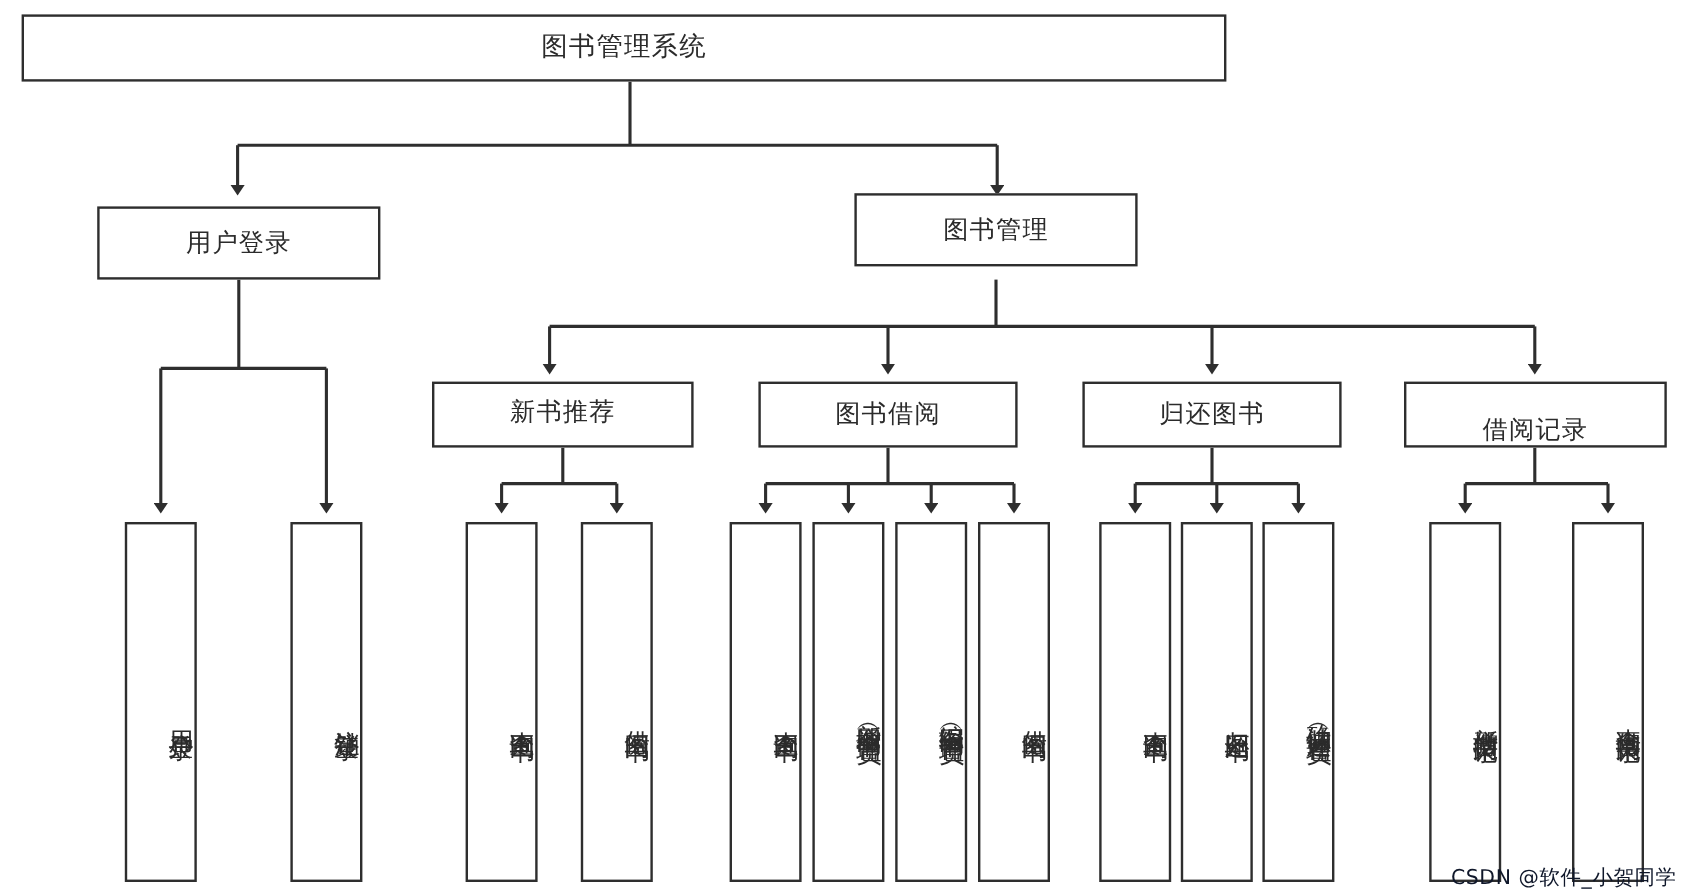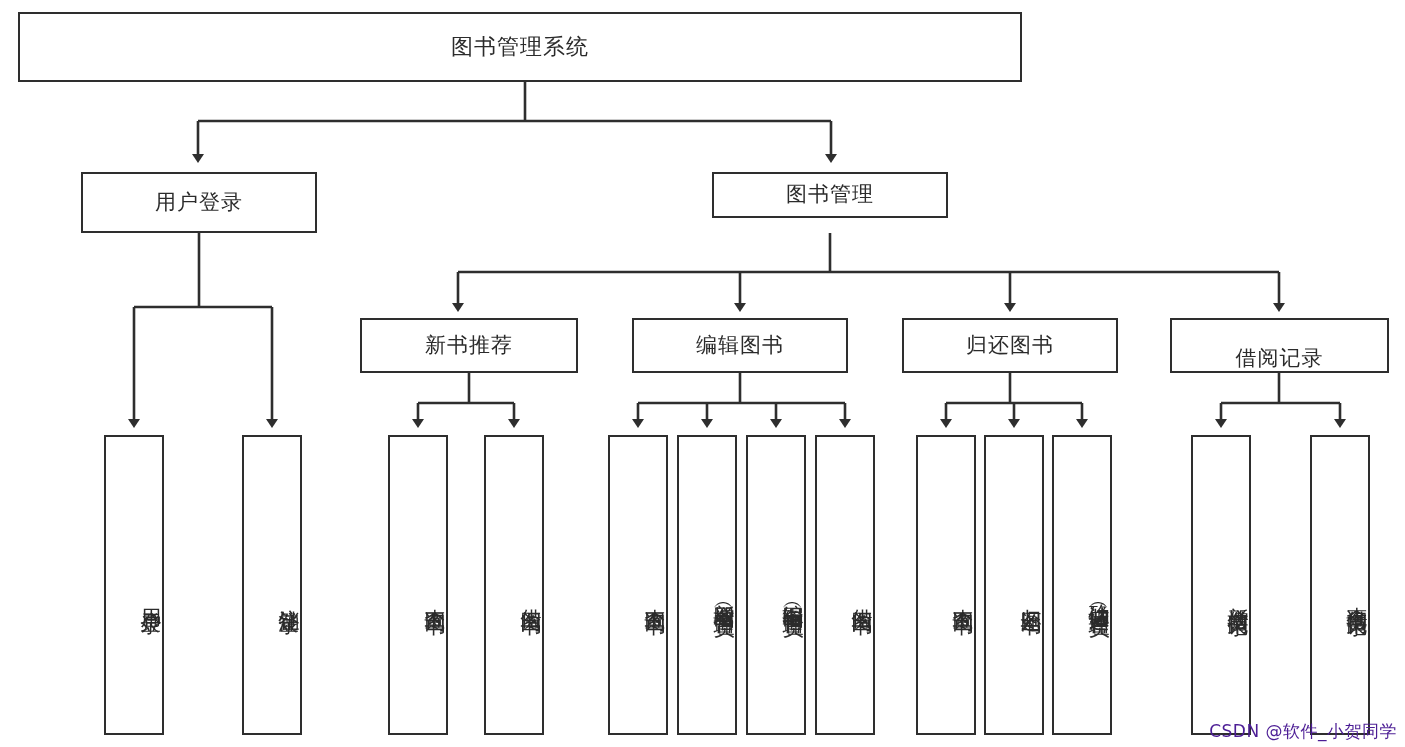--- a/index.html
+++ b/index.html
@@ -58,21 +58,21 @@
   .node.vert .vlabel {
     writing-mode: vertical-rl;
     text-orientation: upright;
     white-space: nowrap;
   }
   .watermark {
     position: absolute;
     right: 8px;
     bottom: 4px;
     font-size: 17px;
-    color: #4c1d95;
+    color: #0f172a;
     letter-spacing: 0.5px;
     white-space: nowrap;
   }
 </style>
 </head>
 <body>
 
 <div id="canvas">
 
   <svg id="edges" viewBox="0 0 1405 747" xmlns="http://www.w3.org/2000/svg">
@@ -119,36 +119,36 @@
       <path d="M1014,403 L1014,421" marker-end="url(#arrow)"></path>
       <path d="M1082,403 L1082,421" marker-end="url(#arrow)"></path>
 
       <path d="M1279,373 L1279,403"></path>
       <path d="M1221,403 L1340,403"></path>
       <path d="M1221,403 L1221,421" marker-end="url(#arrow)"></path>
       <path d="M1340,403 L1340,421" marker-end="url(#arrow)"></path>
     </g>
   </svg>
 
-  <div class="node horiz root" style="left:18px; top:12px; width:1004px; height:70px;">
+  <div class="node horiz root" style="left:18px; top:12px; width:1004px; height:56px;">
     <span>图书管理系统</span>
   </div>
 
   <div class="node horiz" style="left:81px; top:172px; width:236px; height:61px;">
     <span>用户登录</span>
   </div>
-  <div class="node horiz" style="left:712px; top:172px; width:236px; height:46px;">
+  <div class="node horiz" style="left:712px; top:161px; width:236px; height:61px;">
     <span>图书管理</span>
   </div>
 
-  <div class="node horiz" style="left:360px; top:318px; width:218px; height:55px;">
+  <div class="node horiz" style="left:360px; top:318px; width:218px; height:55px;font-family:Liberation Mono, monospace;">
     <span>新书推荐</span>
   </div>
   <div class="node horiz" style="left:632px; top:318px; width:216px; height:55px;">
-    <span>编辑图书</span>
+    <span>图书借阅</span>
   </div>
   <div class="node horiz" style="left:902px; top:318px; width:216px; height:55px;">
     <span>归还图书</span>
   </div>
   <div class="node horiz" style="left:1170px; top:318px; width:219px; height:55px;align-items:flex-end;">
     <span>借阅记录</span>
   </div>
 
   <div class="node vert" style="left:104px; top:435px; width:60px; height:300px;">
     <span class="vlabel">用户登录</span>

